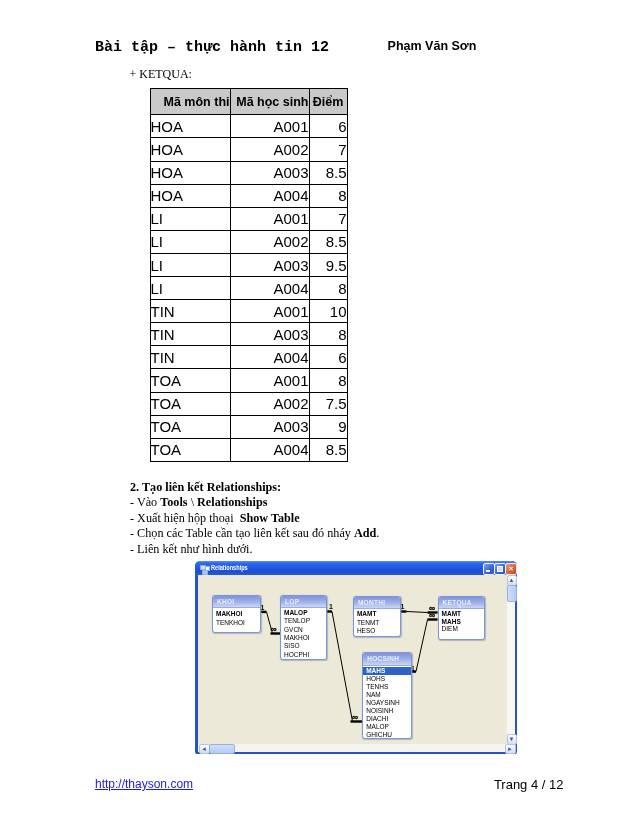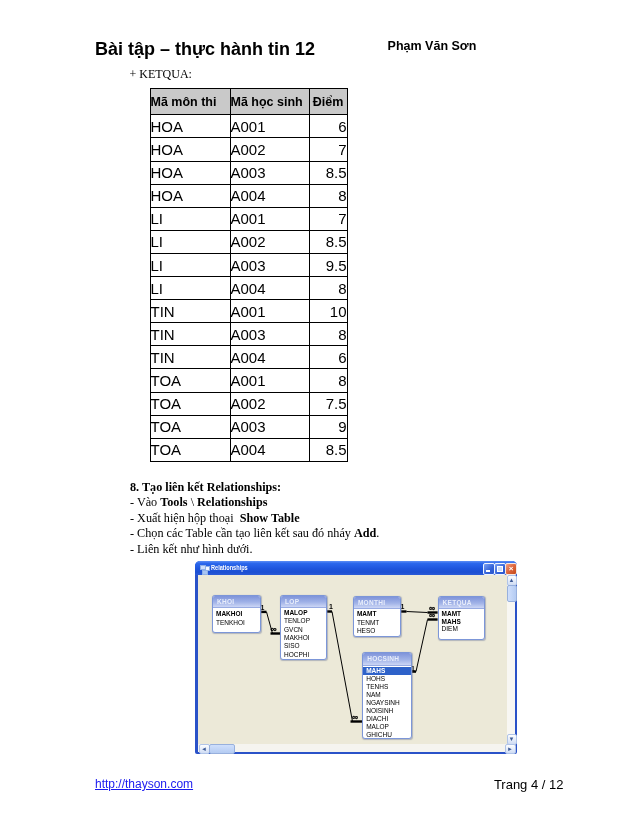--- a/index.html
+++ b/index.html
@@ -6,54 +6,54 @@
   #page{position:relative;width:638px;height:826px;background:#fff;overflow:hidden;
         font-family:"Liberation Sans",sans-serif;}
   .abs{position:absolute;}
   table.res{border-collapse:collapse;font-family:"Liberation Sans",sans-serif;
             font-size:15px;color:#000;table-layout:fixed;}
   table.res td,table.res th{border:1px solid #000;padding:0;overflow:hidden;}
   table.res td{height:22.1px;}
   table.res th{background:#c9c9c9;font-weight:bold;height:25.4px;font-size:12.5px;white-space:nowrap;}
   table.res{border:1.5px solid #000;}
   .c1{text-align:left;padding-left:3px;}
-  .c2{text-align:left;}
+  .c2{text-align:right;}
   .c3{text-align:right;padding-right:4px;}
   .serif{font-family:"Liberation Serif",serif;margin-left:34px;}
 
   
   #win{left:195px;top:561px;width:322px;height:193px;}
   .tbox{position:absolute;background:#fff;border:1px solid #7c96d8;border-radius:3px;
         overflow:hidden;box-shadow:0.5px 0.5px 1px rgba(120,130,160,0.5);}
   .tbox .tt{height:11px;background:linear-gradient(180deg,#7f94da 0%,#a0b2e7 55%,#ccd6f5 100%);
         color:#e9eefb;font-size:6.5px;font-weight:bold;line-height:11px;padding-left:4px;
         letter-spacing:0.3px;border-bottom:1px solid #98abe2;}
   .tbox .fl{padding:1px 0 0 3px;font-size:6.5px;color:#000;}
   .fl div{white-space:nowrap;}
   .sel{background:#2e62c9;color:#fff;margin-left:-3px;padding-left:3px;margin-right:0;}
 </style>
 </head>
 <body>
 <div id="page">
 
-  <div class="abs" style="left:95px;top:39.5px;font-size:18px;line-height:1;font-weight:bold;">Bài tập – thực hành tin 12</div>
+  <div class="abs" style="left:95px;top:39.5px;font-size:15px;line-height:1;font-weight:bold;font-family:Liberation Mono, monospace;">Bài tập – thực hành tin 12</div>
 
   <div class="abs" style="left:300px;top:39.5px;width:264px;text-align:center;line-height:1;font-size:12.5px;font-weight:bold;">Phạm Văn Sơn</div>
 
   <div class="abs serif" style="left:95.5px;top:67.5px;font-size:12px;line-height:1;">+ KETQUA:</div>
 
   <table class="res abs" style="left:149.5px;top:88px;">
     <colgroup>
         <col style="width:80px">
         <col style="width:79px">
         <col style="width:38px">
       </colgroup>
     <tbody>
         <tr>
-          <th class="c1" style="text-align:left;padding:0;">Mã môn thi</th>
+          <th class="c1" style="text-align:right;padding:0;">Mã môn thi</th>
           <th class="c2">Mã học sinh</th>
           <th class="c3" style="text-align:center;padding:0;">Điểm</th>
         </tr>
     <tr>
           <td class="c1">HOA</td>
           <td class="c2">A001</td>
           <td class="c3">6</td>
         </tr>
     <tr>
           <td class="c1">HOA</td>
@@ -122,21 +122,21 @@
         </tr>
     <tr>
           <td class="c1">TOA</td>
           <td class="c2">A004</td>
           <td class="c3">8.5</td>
         </tr>
   </tbody>
     </table>
 
   <div class="abs serif" style="left:96px;top:479.5px;font-size:12.2px;line-height:15.5px;">
-    <div><b>8. Tạo liên kết Relationships:</b></div>
+    <div><b>2. Tạo liên kết Relationships:</b></div>
     <div>- Vào <b>Tools</b> \ <b>Relationships</b></div>
     <div>- Xuất hiện hộp thoại&nbsp; <b>Show Table</b></div>
     <div>- Chọn các Table cần tạo liên kết sau đó nháy <b>Add</b>.</div>
     <div>- Liên kết như hình dưới.</div>
   </div>
 
   <div id="win" class="abs">
 
     <div class="abs" style="left:0;top:0;width:322px;height:193px;background:#2a52c8;border-radius:5px 5px 2px 2px;"></div>
 

